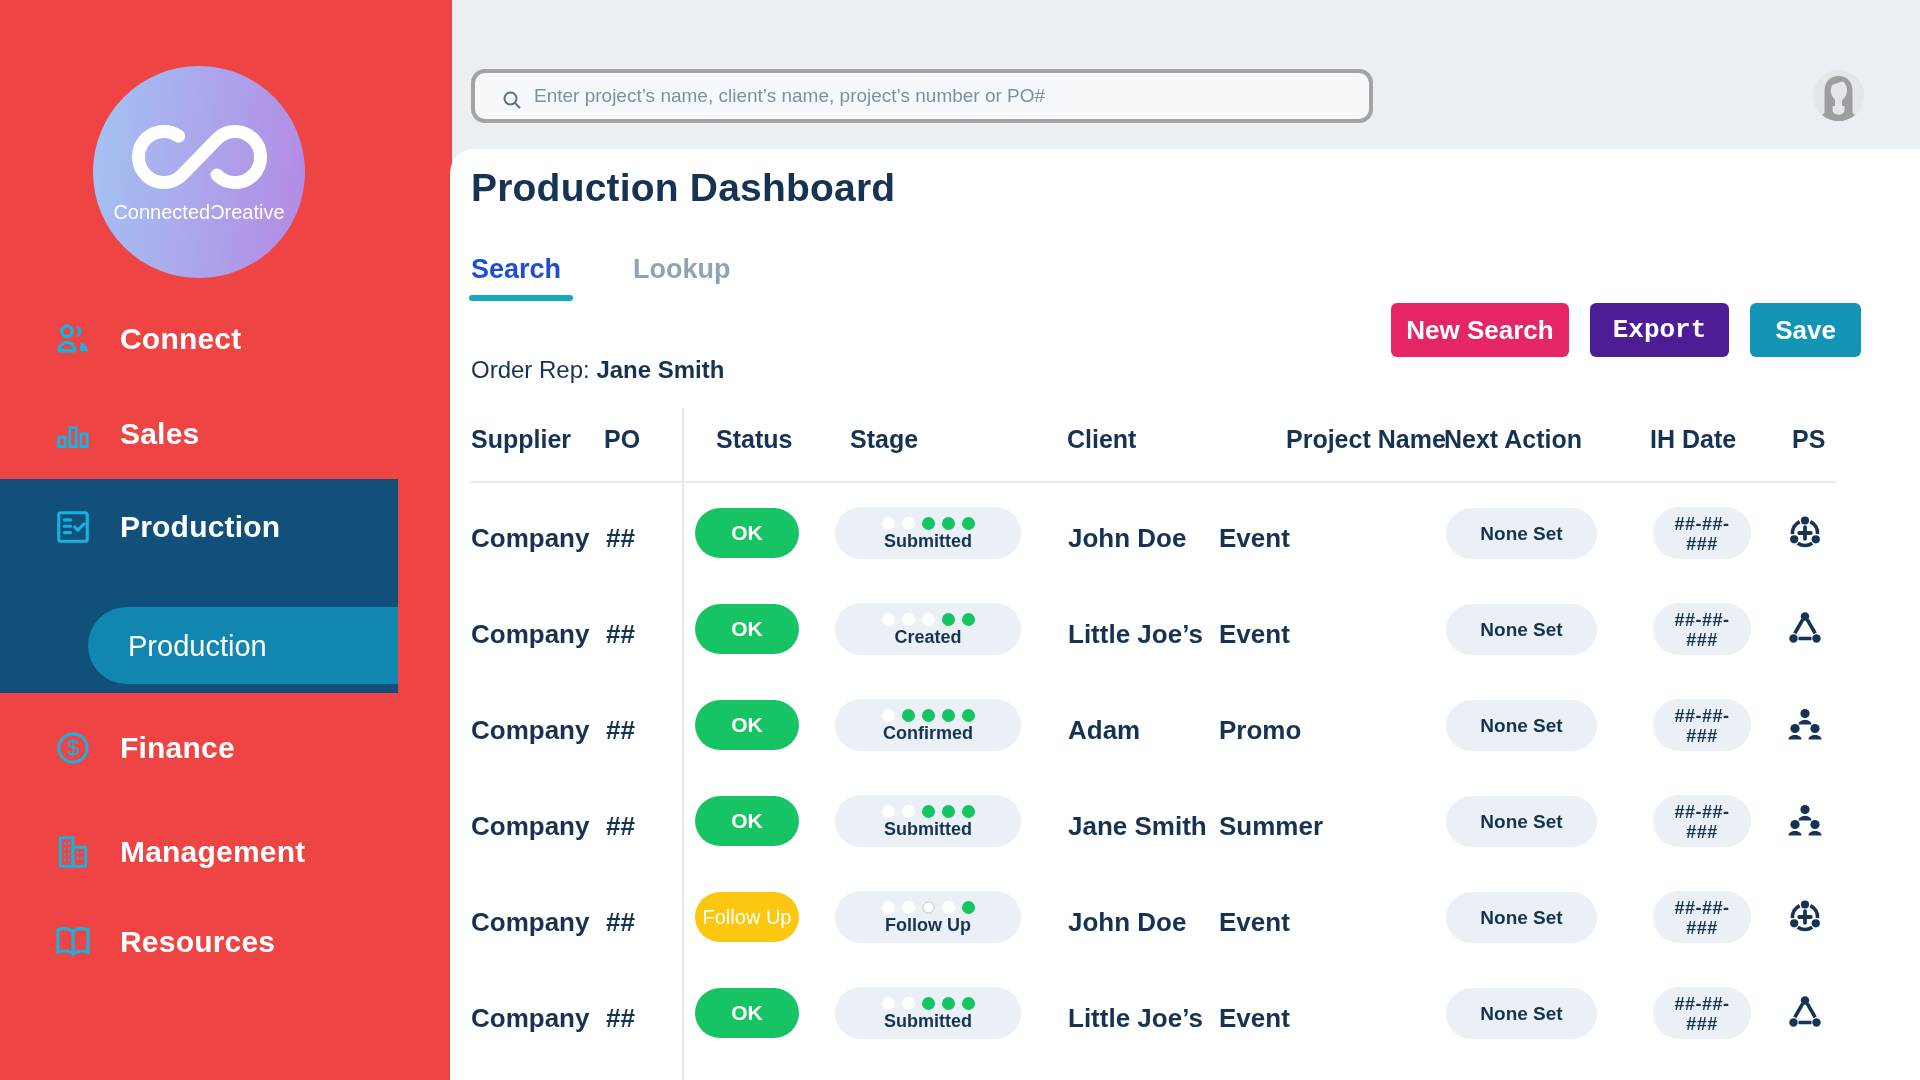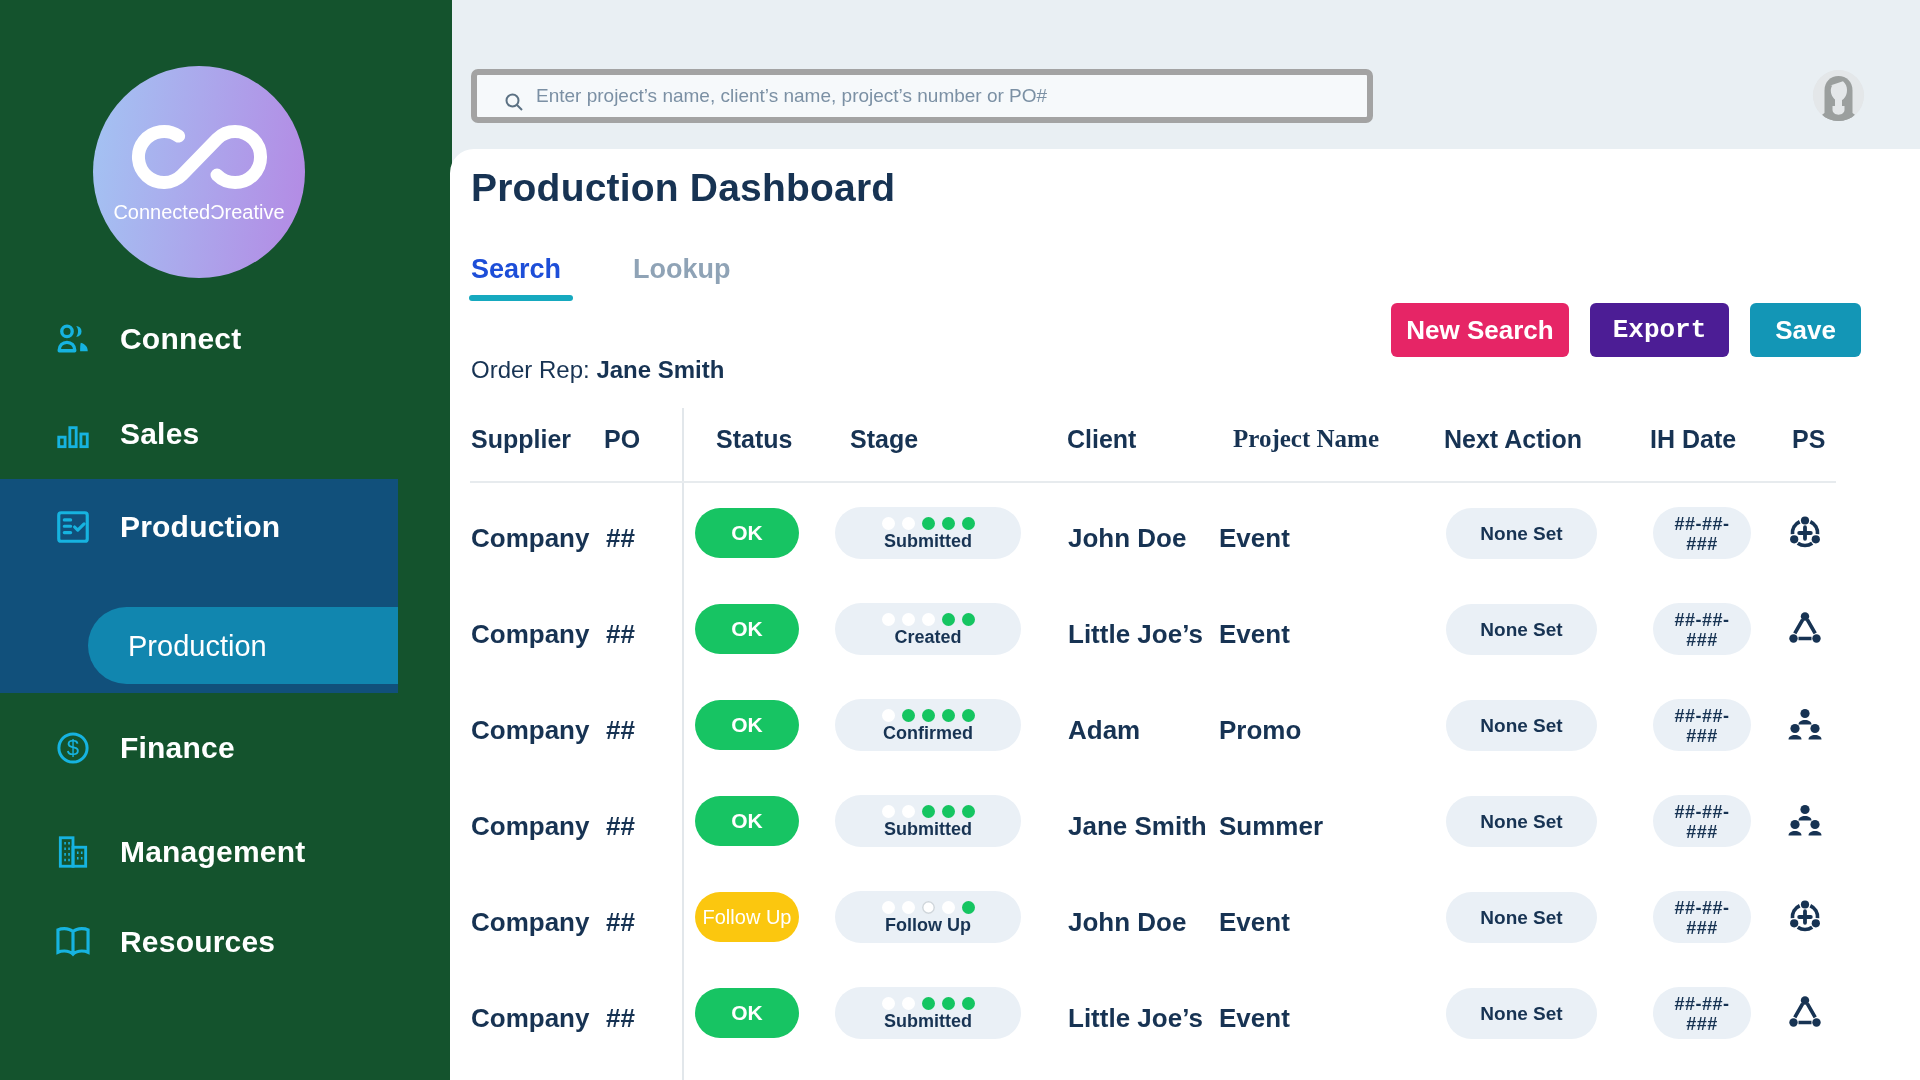--- a/index.html
+++ b/index.html
@@ -1,33 +1,33 @@
 <!DOCTYPE html>
 <html><head>
 <meta charset="utf-8">
 <style>
   * { margin:0; padding:0; box-sizing:border-box; }
   html,body { width:1920px; height:1080px; overflow:hidden; }
   body { font-family:"Liberation Sans", sans-serif; background:#e9eff3; position:relative; }
 
   
-  #sidebar { position:absolute; left:0; top:0; width:452px; height:1080px; background:#14532d; }
+  #sidebar { position:absolute; left:0; top:0; width:452px; height:1080px; background:#ef4444; }
   #logo { position:absolute; left:93px; top:66px; width:212px; height:212px; border-radius:50%;
           background:linear-gradient(97deg,#a3c4f3 0%,#b489e4 100%); }
   .navitem { position:absolute; left:0; width:398px; height:60px; color:#fff; }
   .navitem .ico { position:absolute; left:54px; top:50%; transform:translateY(-50%); width:38px; height:38px; }
   .navitem .lbl { position:absolute; left:120px; top:50%; transform:translateY(-50%); font-size:30px; font-weight:bold; letter-spacing:0.2px; }
   #prodsection { position:absolute; left:0; top:479px; width:398px; height:214px; background:#11507b; }
   #subdash { position:absolute; left:121px; top:563px; width:277px; height:38px; color:#fff; font-size:28px; }
   #subpill { position:absolute; left:88px; top:607px; width:310px; height:77px; background:#1186af; border-radius:39px 0 0 39px; }
   #subpill span { position:absolute; left:40px; top:50%; transform:translateY(-50%); color:#fff; font-size:29px; }
 
   
   #searchbar { position:absolute; left:471px; top:69px; width:902px; height:54px; background:#f6f9fb;
-               border:6px solid #a3a3a3; border-radius:7px; }
+               border:4px solid #a3a3a3; border-radius:14px; }
   #searchbar .ph { position:absolute; left:59px; top:50%; transform:translateY(-50%); color:#7b90a4; font-size:19px; }
   #avatar { position:absolute; left:1813px; top:70px; width:51px; height:51px; border-radius:50%; background:#e2e5e7; overflow:hidden; }
 
   
   #card { position:absolute; left:450px; top:149px; width:1470px; height:931px; background:#fff; border-radius:24px 0 0 0; }
   #title { position:absolute; left:471px; top:166px; color:#173353; font-size:39px; font-weight:bold; letter-spacing:0.2px; }
   #tab1 { position:absolute; left:471px; top:254px; color:#1d4ed8; font-size:27px; font-weight:bold; }
   #tab2 { position:absolute; left:633px; top:254px; color:#8fa3b6; font-size:27px; font-weight:bold; }
   #tabline { position:absolute; left:469px; top:295px; width:104px; height:6px; background:#16a9bf; border-radius:3px; }
   #orderrep { position:absolute; left:471px; top:337px; color:#173353; font-size:24px;margin-top:19px; }
@@ -156,21 +156,21 @@
 <div id="orderrep">Order Rep: <b>Jane Smith</b></div>
 <div class="btn" id="btn-new">New Search</div>
 <div class="btn" id="btn-export">Export</div>
 <div class="btn" id="btn-save">Save</div>
 
 <div class="th" style="left:471px;">Supplier</div>
 <div class="th" style="left:604px;">PO</div>
 <div class="th" style="left:716px;">Status</div>
 <div class="th" style="left:850px;">Stage</div>
 <div class="th" style="left:1067px;">Client</div>
-<div class="th" style="left:1233px;font-family:Liberation Serif, serif;">Project Name</div>
+<div class="th" style="left:1286px;">Project Name</div>
 <div class="th" style="left:1444px;">Next Action</div>
 <div class="th" style="left:1650px;">IH Date</div>
 <div class="th" style="left:1792px;">PS</div>
 <div id="vline"></div>
 <div id="hline"></div>
 
 <div class="row" style="top:485px;">
     <div class="cell" style="left:21px; top:38px;">Company</div>
     <div class="cell" style="left:156px; top:38px;">##</div>
     <div class="pill-ok ">OK</div>

